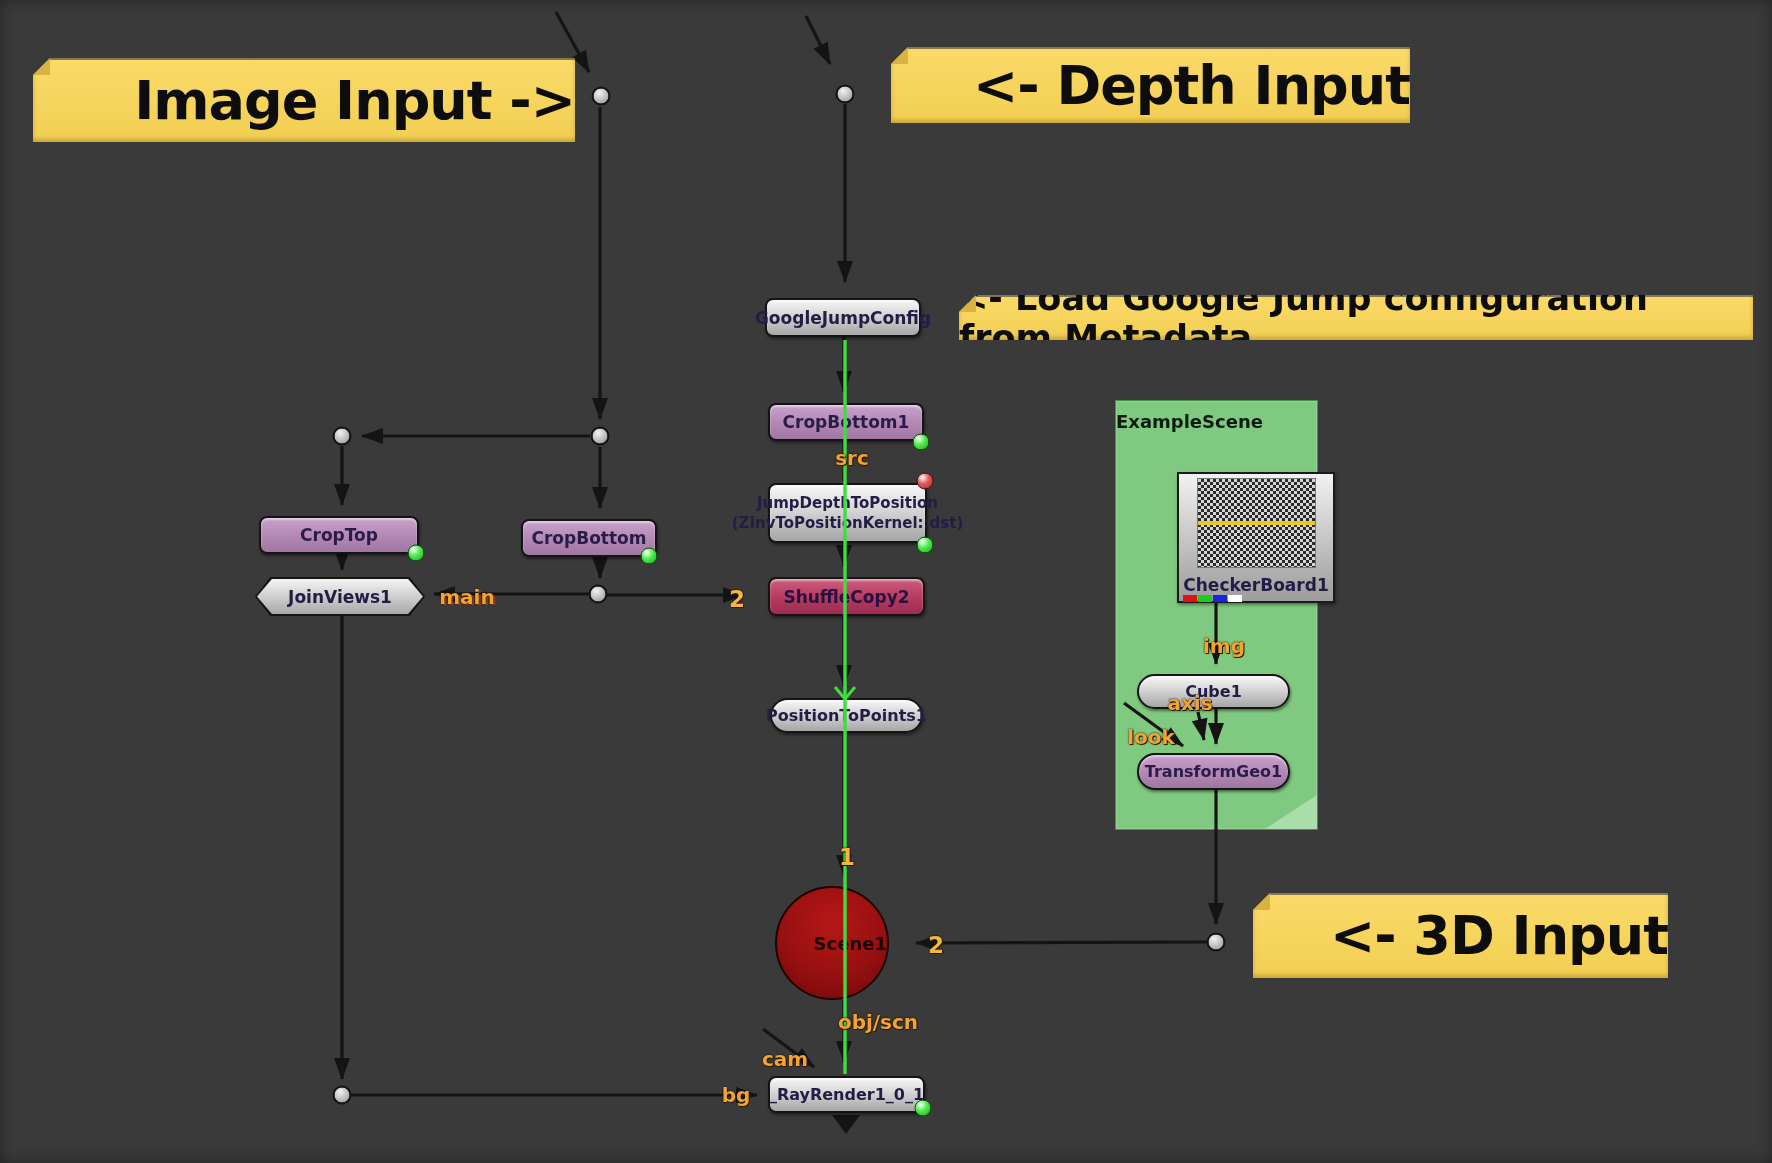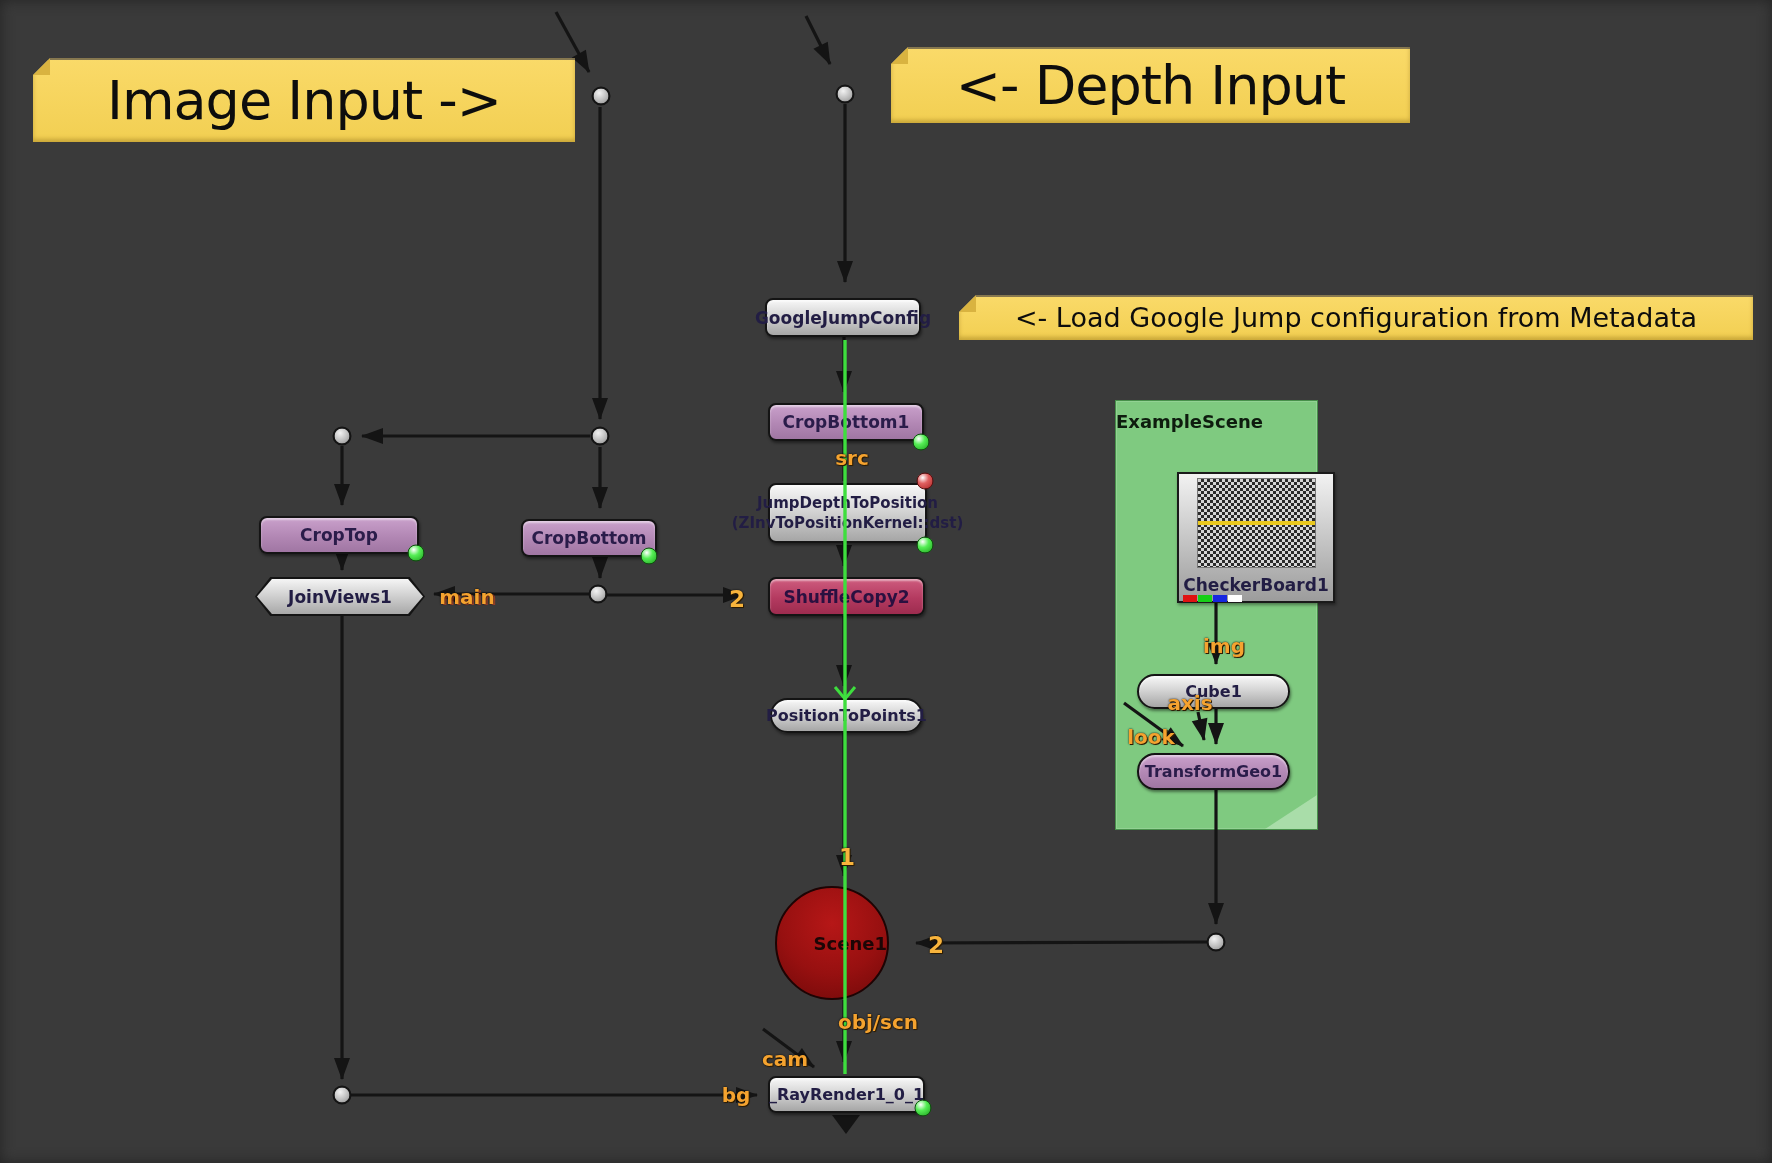--- a/index.html
+++ b/index.html
@@ -6,27 +6,27 @@
   #canvas{position:relative;width:1772px;height:1163px;background:#3a3a3a;overflow:hidden;
           box-shadow:inset 0 0 14px #242424;}
   
   svg.wires{position:absolute;left:0;top:0;z-index:10;}
   svg.greenlayer{position:absolute;left:0;top:0;z-index:30;pointer-events:none;}
   .wire{stroke:#141414;stroke-width:3.2;fill:none;}
   .gwire{stroke:#3ede3e;stroke-width:3.4;fill:none;}
   .stub{fill:#141414;}
   
   .note{position:absolute;background:linear-gradient(180deg,#fada69,#f2cf52);z-index:15;
-        display:flex;align-items:center;justify-content:center;color:#0d0d0d;font-weight:normal;
+        display:flex;align-items:center;justify-content:flex-end;color:#0d0d0d;font-weight:bold;
         clip-path:polygon(0 17px,17px 0,100% 0,100% 100%,0 100%);
         box-shadow:inset 0 2px 0 rgba(40,40,60,.55), inset 0 -3px 4px rgba(120,90,10,.35);}
   .note::before{content:'';position:absolute;left:0;top:0;width:0;height:0;
         border-left:17px solid transparent;border-bottom:17px solid #d9b340;}
   .note-big{font-size:54px;letter-spacing:-1px;}
-  .note-small{font-size:27px;}
+  .note-small{font-size:35px;}
   
   .node{position:absolute;z-index:20;display:flex;align-items:center;justify-content:center;
         font-size:16px;font-weight:bold;color:#221d44;white-space:nowrap;
         border:2px solid #141414;border-radius:8px;box-sizing:border-box;
         box-shadow:inset 0 2px 2px rgba(255,255,255,.5), 1px 2px 3px rgba(0,0,0,.45);}
   .n-gray {background:linear-gradient(180deg,#f7f7f7 0%,#d9d9d9 40%,#a6a6a6 100%);}
   .n-purple{background:linear-gradient(180deg,#c9a0cb 0%,#b287b4 55%,#a076a3 100%);color:#2a1c4a;}
   .n-crimson{background:linear-gradient(180deg,#ce5c7e 0%,#b43a60 55%,#9d2c4f 100%);color:#2a1040;}
   .pill{border-radius:18px;}
   .overflow-label{overflow:visible;}
@@ -125,20 +125,23 @@
 
   <div class="note note-big" style="left:33px;top:58px;width:542px;height:84px;">
     <span>Image Input -&gt;</span>
   </div>
   <div class="note note-big" style="left:891px;top:47px;width:519px;height:76px;">
     <span>&lt;- Depth Input</span>
   </div>
   <div class="note note-small" style="left:959px;top:295px;width:794px;height:45px;">
     <span>&lt;- Load Google Jump configuration from Metadata</span>
   </div>
+  <div class="note note-big" style="left:1253px;top:893px;width:415px;height:85px;">
+    <span>&lt;- 3D Input</span>
+  </div>
 
   <div class="backdrop" style="left:1115px;top:400px;width:201px;height:428px;">
     <div class="backdrop-title">ExampleScene</div>
     <div class="backdrop-fold"></div>
   </div>
 
   <div class="thumb-node" style="left:1137px;top:472px;width:158px;height:131px;margin-left:40px;">
     <div class="thumb">
       <div class="thumb-yellowline"></div>
     </div>

